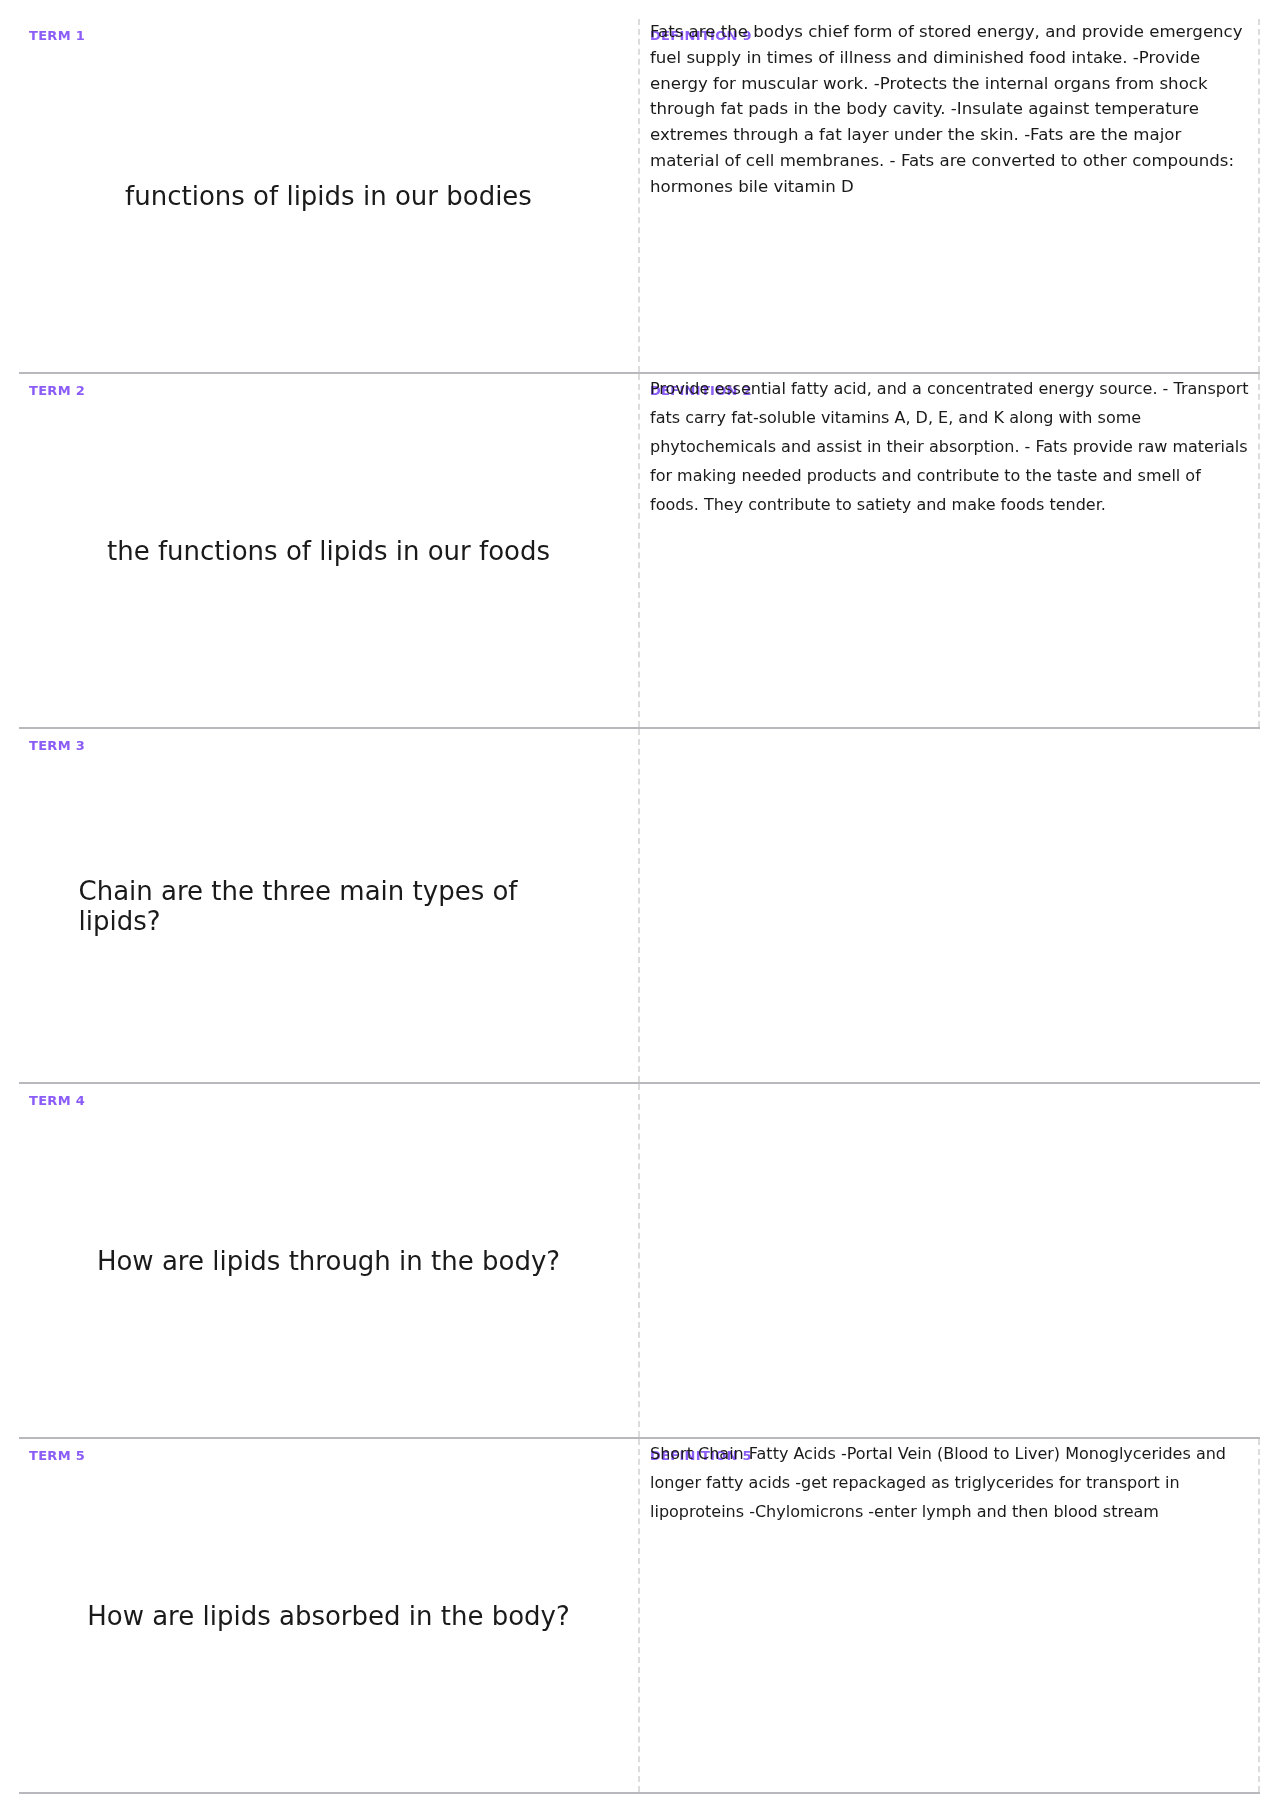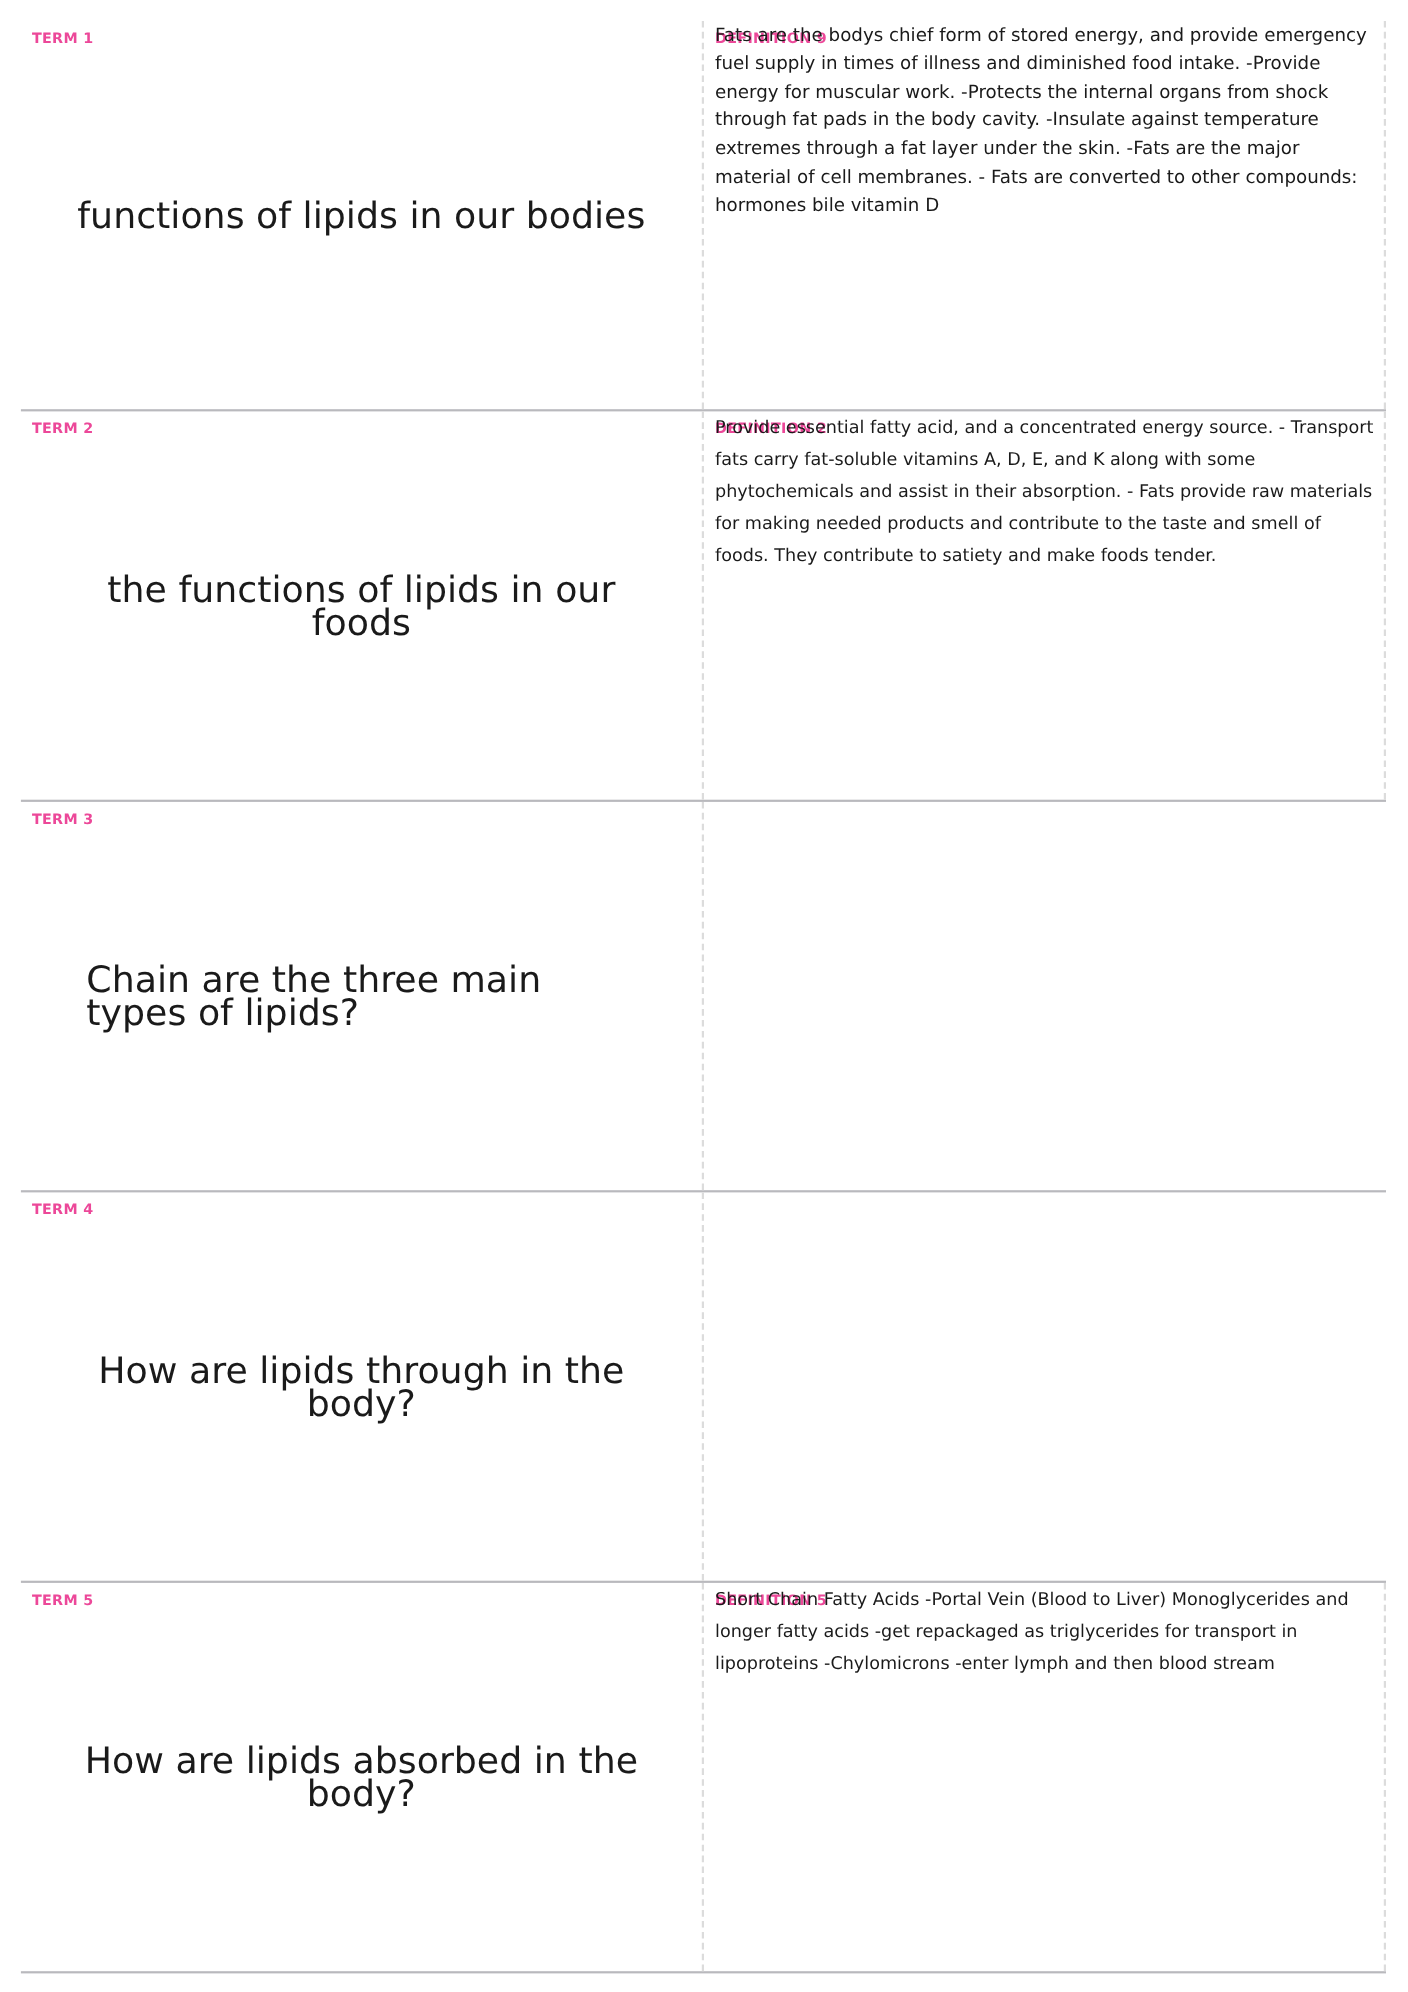--- a/index.html
+++ b/index.html
@@ -4,24 +4,24 @@
 <style>
   html, body { margin: 0; padding: 0; background: #ffffff; }
   body { width: 1280px; height: 1811px; position: relative; overflow: hidden;
          font-family: "DejaVu Sans", sans-serif; color: #1a1a1a; }
   .sheet { position: absolute; left: 19px; top: 19px; width: 1241px; }
   .row { position: relative; height: 353px; border-bottom: 2px solid #b9b9bd; display: flex; }
   .cell { position: relative; box-sizing: border-box; height: 100%; }
   .cell.term { width: 621px; border-right: 2px dashed #dcdcdc; }
   .cell.def { width: 620px; border-right: 2px dashed #dcdcdc; }
   .label { position: absolute; top: 9px; left: 10px; font-size: 13px; font-weight: bold;
-           color: #ec4899; letter-spacing: 0.3px; }
+           color: #8b5cf6; letter-spacing: 0.3px; }
   .term-body { position: absolute; left: 0; right: 0; top: 0; bottom: 0;
                display: flex; align-items: center; justify-content: center; padding: 0 40px; }
-  .term-text { font-size: 33px; line-height: 30px; text-align: center; max-width: 520px; }
+  .term-text { font-size: 26px; line-height: 30px; text-align: center; max-width: 520px; }
   .term-text.left { text-align: left; }
   .def-body { position: absolute; left: 10px; right: 6px; top: 0; bottom: 0;
               display: flex; align-items: flex-start; }
   .def-text { font-size: 16px; line-height: 29px; }
   .def-text.small { font-size: 16.6px; line-height: 25.8px; }
 </style>
 </head>
 <body>
 
 <div class="sheet">

